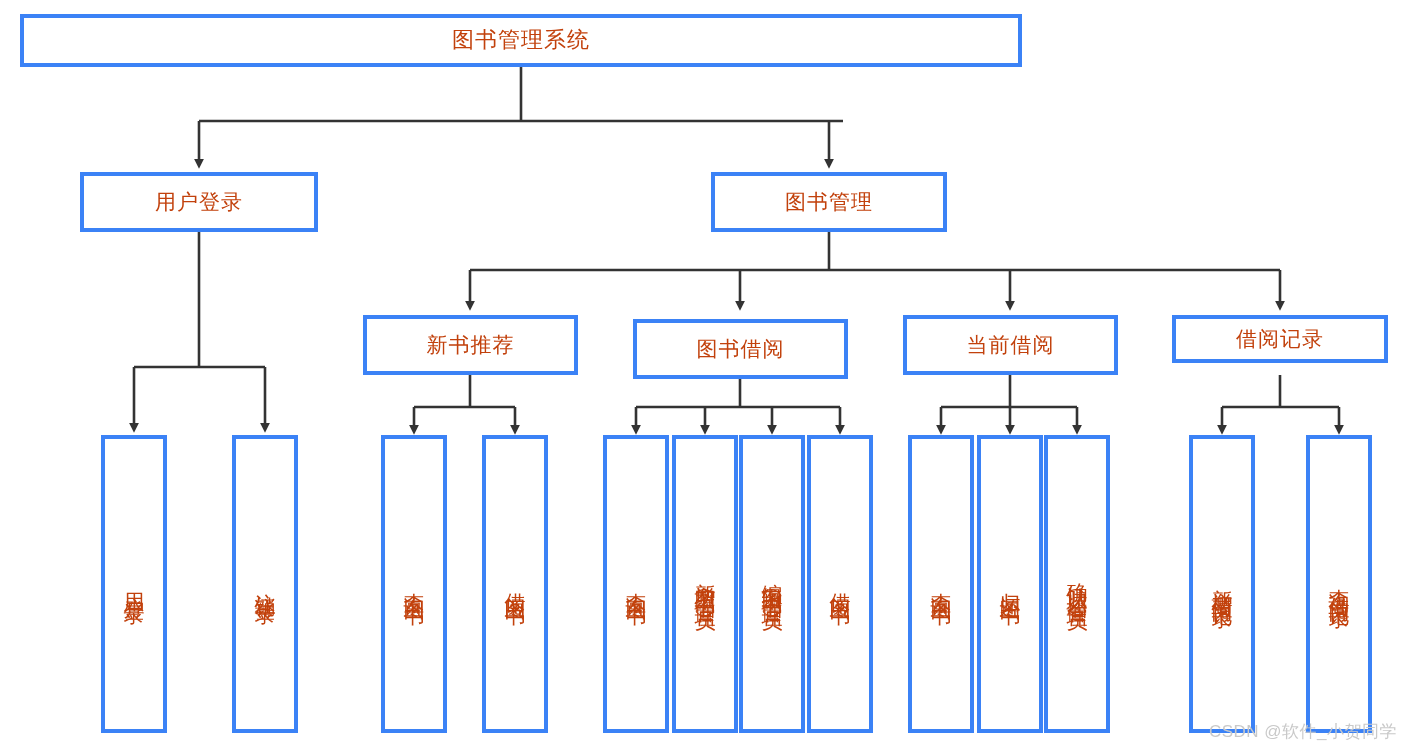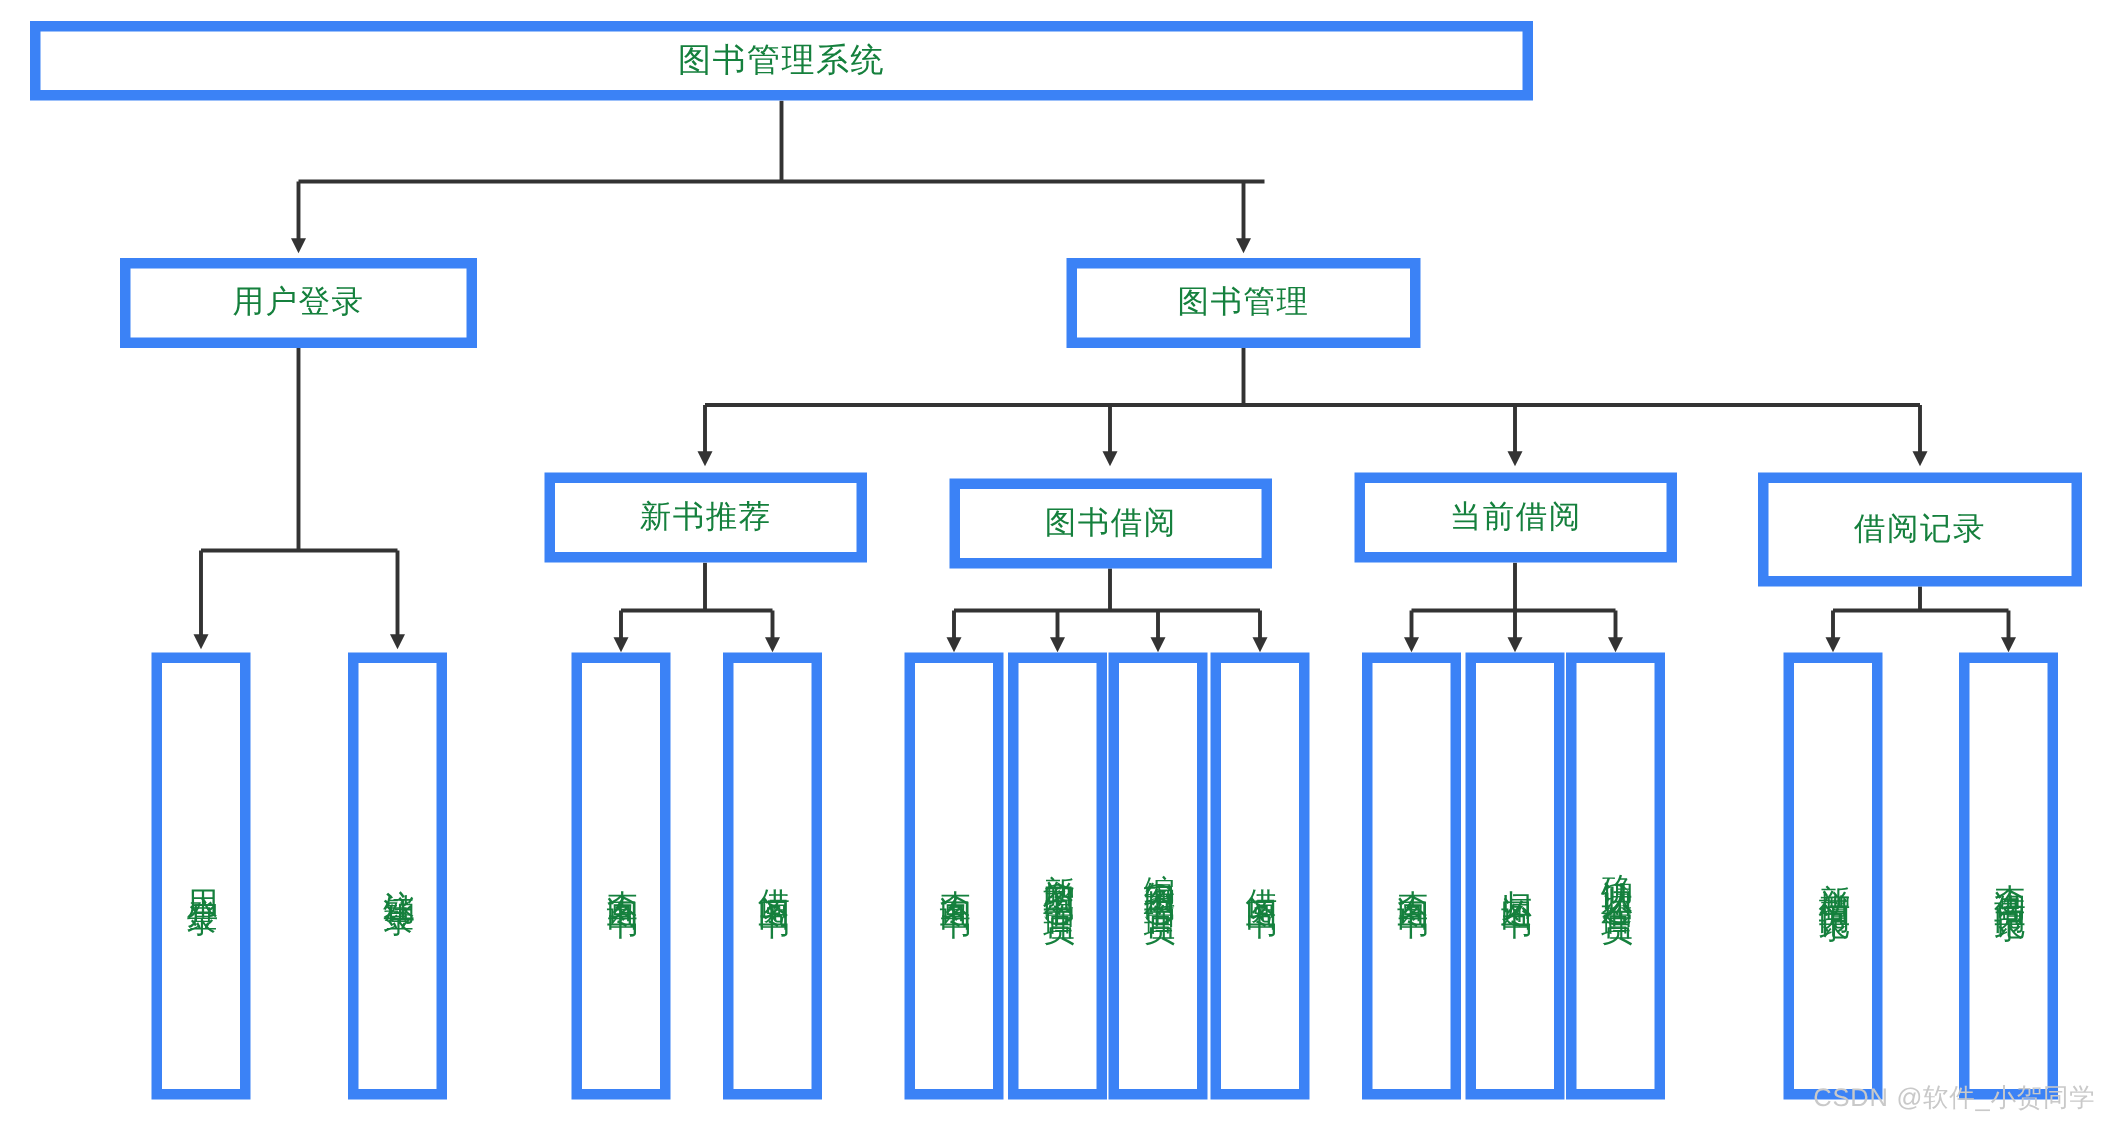--- a/index.html
+++ b/index.html
@@ -21,26 +21,26 @@
     position: absolute;
     left: 0;
     top: 0;
     width: 1405px;
     height: 747px;
     pointer-events: none;
   }
   .node {
     position: absolute;
     box-sizing: border-box;
-    border: 7px solid #3b82f6;
+    border: 4px solid #3b82f6;
     background: #ffffff;
     display: flex;
     align-items: center;
     justify-content: center;
-    color: #15803d;
+    color: #c2410c;
     z-index: 2;
   }
   .node.horiz {
     font-size: 21px;
     letter-spacing: 1px;
     line-height: 1.2;
     text-align: center;
   }
   .node.root {
     font-size: 22px;
@@ -140,21 +140,21 @@
 
   <div class="node horiz" style="left:711px; top:172px; width:236px; height:60px;">
     <span>图书管理</span>
   </div>
   <div class="node horiz" style="left:633px; top:319px; width:215px; height:60px;">
     <span>图书借阅</span>
   </div>
   <div class="node horiz" style="left:903px; top:315px; width:215px; height:60px;">
     <span>当前借阅</span>
   </div>
-  <div class="node horiz" style="left:1172px; top:315px; width:216px; height:76px;">
+  <div class="node horiz" style="left:1172px; top:315px; width:216px; height:48px;">
     <span>借阅记录</span>
   </div>
 
   <div class="node vert" style="left:101px; top:435px; width:66px; height:298px;">
     <span class="vtext">用户登录</span>
   </div>
   <div class="node vert" style="left:232px; top:435px; width:66px; height:298px;">
     <span class="vtext">注销登录</span>
   </div>
 

